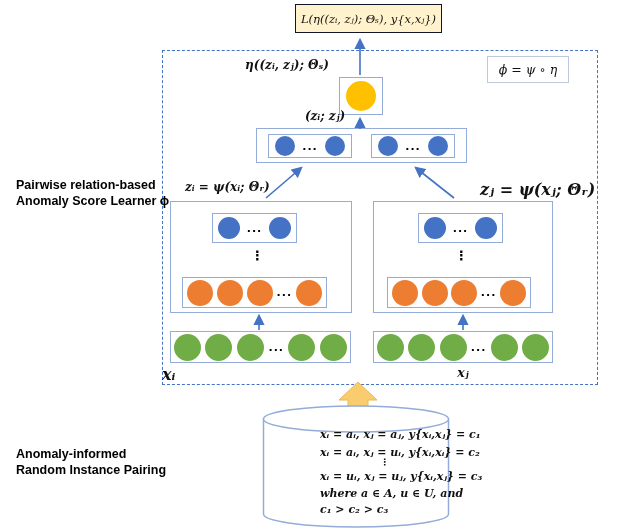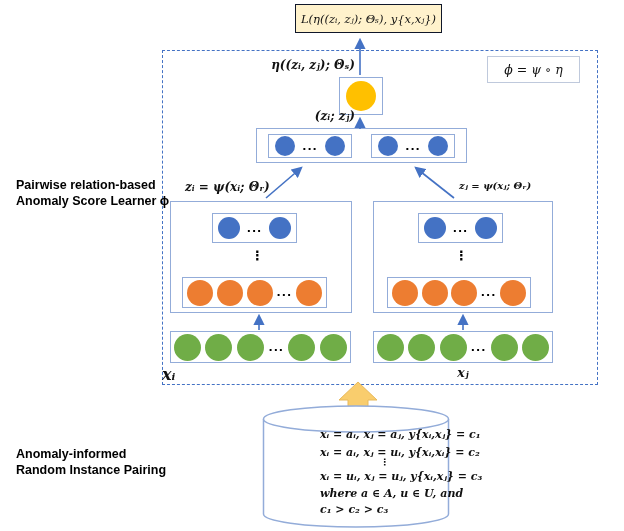--- a/index.html
+++ b/index.html
@@ -38,46 +38,46 @@
 <body>
 
 <div class="canvas">
 
   <div class="box loss-box center" style="left:295px;top:4px;width:147px;height:29px;">
     <span class="math" style="font-size:11.5px;">L(η((zᵢ, zⱼ); Θₛ), y{x,xⱼ})</span>
   </div>
 
   <div class="dashed-box"></div>
 
-  <div class="box phi-box center" style="left:487px;top:56px;width:93px;height:27px;">
+  <div class="box phi-box center" style="left:487px;top:56px;width:82px;height:27px;">
     <span class="math" style="font-size:12.5px;">ϕ = ψ ∘ η</span>
   </div>
 
-  <div class="lbl math semibold" style="left:245px;top:58px;width:110px;text-align:right;font-size:12px;">η((zᵢ, zⱼ); Θₛ)</div>
+  <div class="lbl math semibold" style="left:245px;top:58px;width:110px;font-size:12px;">η((zᵢ, zⱼ); Θₛ)</div>
 
   <div class="box center" style="left:339px;top:77px;width:44px;height:38px;">
     <div class="dot c-gold" style="width:30px;height:30px;"></div>
   </div>
 
-  <div class="lbl math semibold" style="left:295px;top:109px;width:60px;text-align:right;font-size:12px;">(zᵢ; zⱼ)</div>
+  <div class="lbl math semibold" style="left:295px;top:109px;width:60px;text-align:center;font-size:12px;">(zᵢ; zⱼ)</div>
 
   <div class="box" style="left:256px;top:128px;width:211px;height:35px;"></div>
   <div class="box row" style="left:268px;top:134px;width:84px;height:24px;padding:0 6px;">
     <div class="dot c-blue d20"></div>
     <span class="ell">...</span>
     <div class="dot c-blue d20"></div>
   </div>
   <div class="box row" style="left:371px;top:134px;width:84px;height:24px;padding:0 6px;">
     <div class="dot c-blue d20"></div>
     <span class="ell">...</span>
     <div class="dot c-blue d20"></div>
   </div>
 
   <div class="lbl math semibold" style="left:185px;top:180px;font-size:12px;">zᵢ = ψ(xᵢ; Θᵣ)</div>
-  <div class="lbl math semibold" style="left:459px;top:180px;font-size:10px;">zⱼ = ψ(xⱼ; Θᵣ)</div>
+  <div class="lbl math semibold" style="left:480px;top:180px;font-size:16px;">zⱼ = ψ(xⱼ; Θᵣ)</div>
 
   <div class="box" style="left:170px;top:201px;width:182px;height:112px;"></div>
   <div class="box row" style="left:212px;top:213px;width:85px;height:30px;padding:0 5px;">
     <div class="dot c-blue d22"></div>
     <span class="ell">...</span>
     <div class="dot c-blue d22"></div>
   </div>
   <div class="vell" style="left:251px;top:248px;">⋮</div>
   <div class="box row" style="left:182px;top:277px;width:145px;height:31px;padding:0 4px;">
     <div class="dot c-orange d26"></div>

